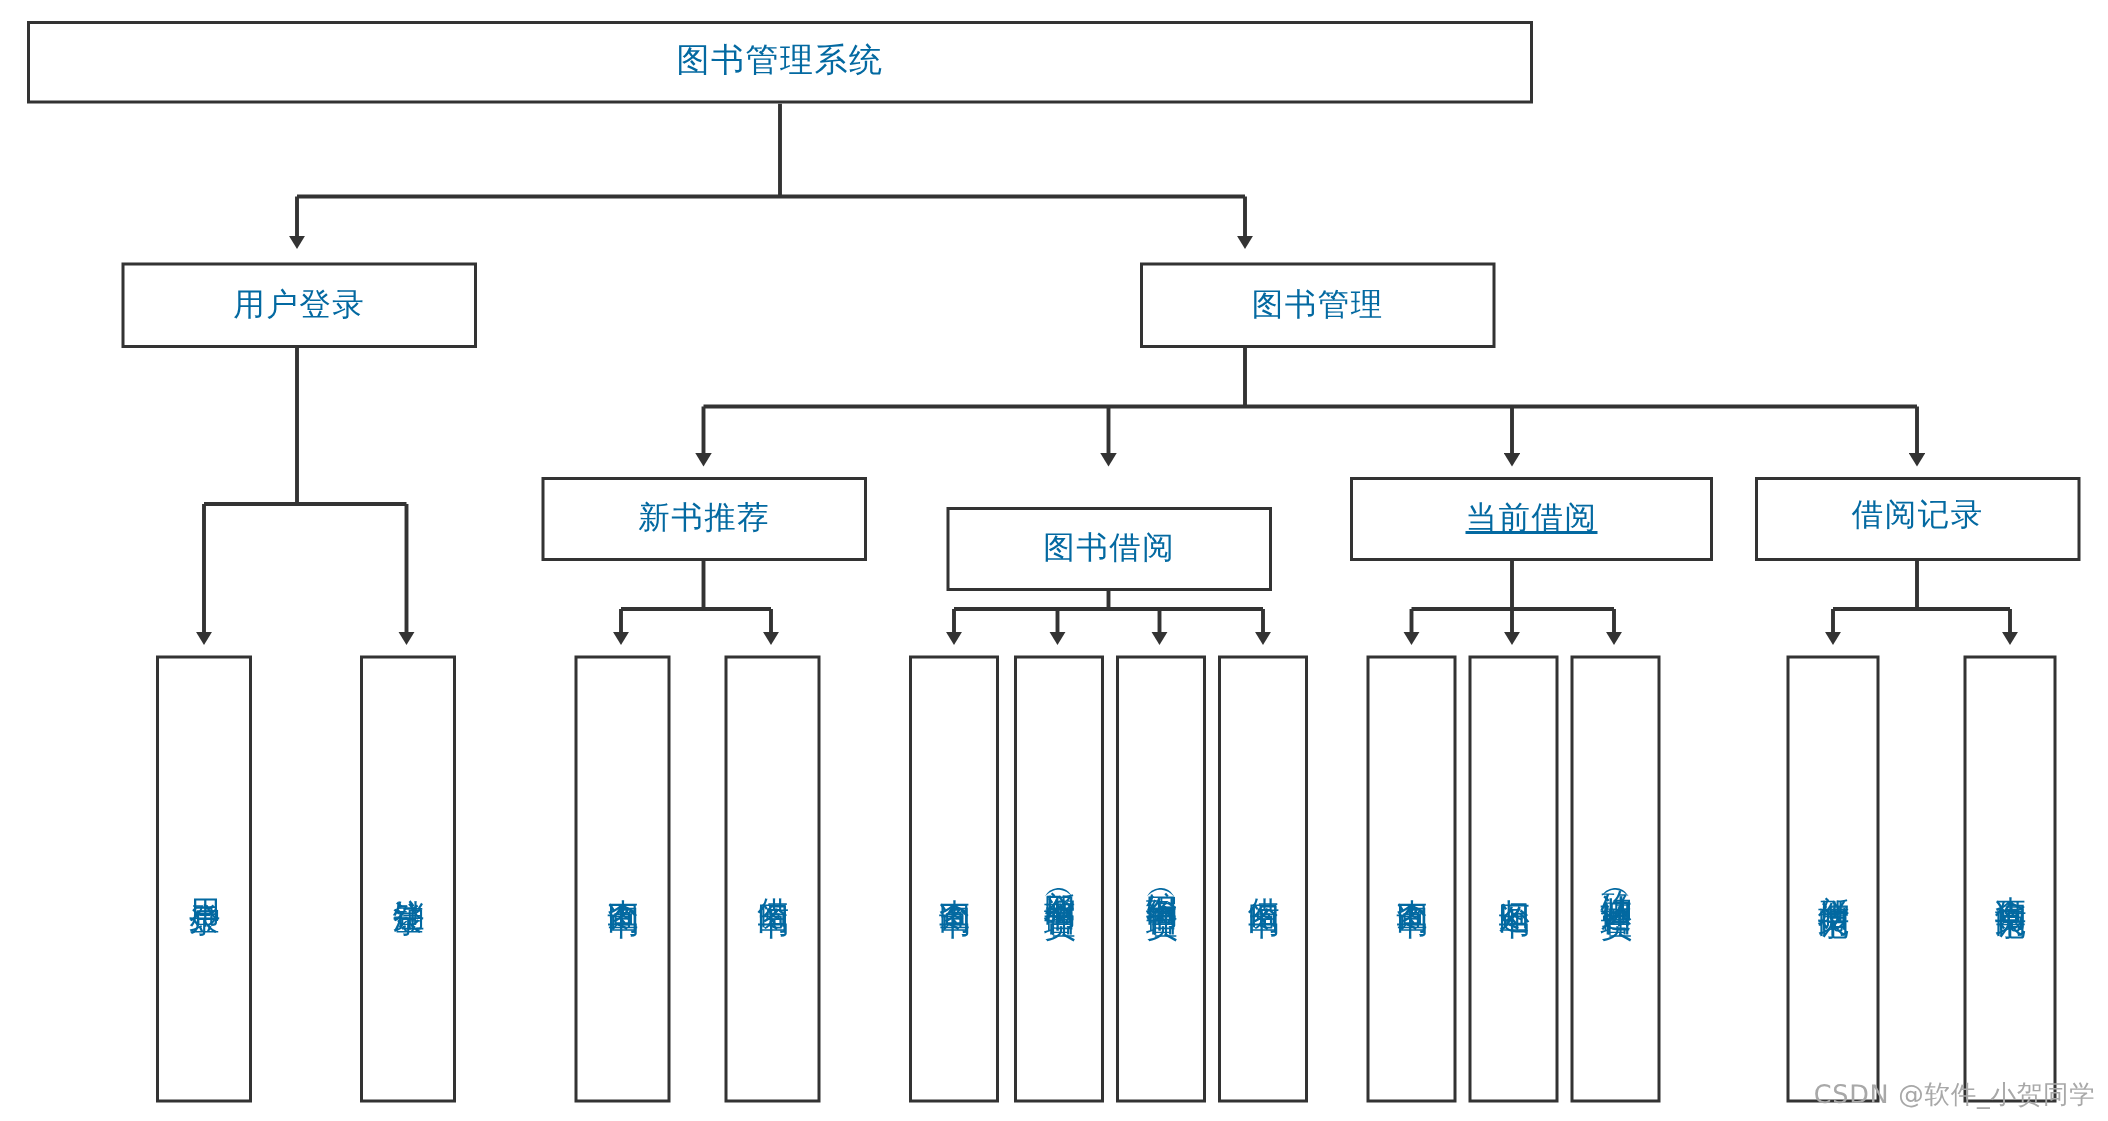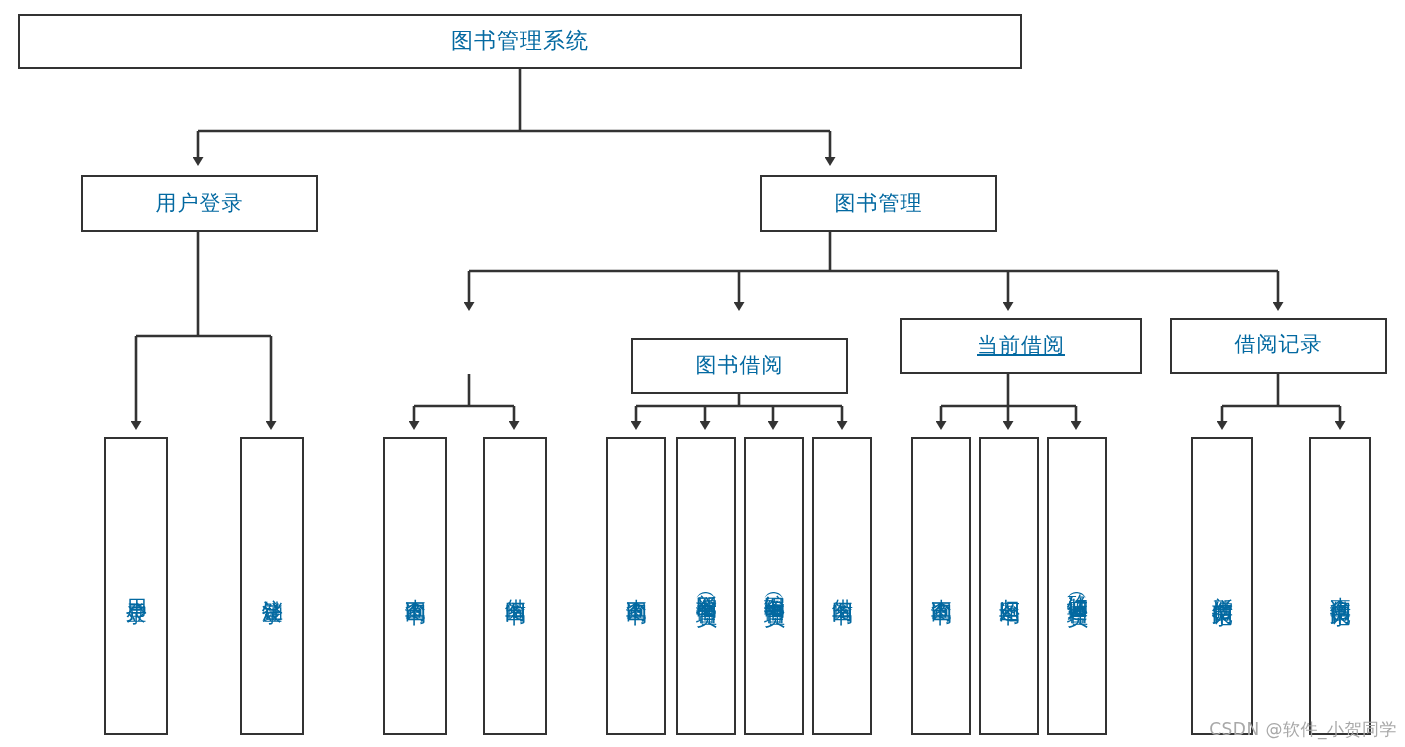--- a/index.html
+++ b/index.html
@@ -124,20 +124,21 @@
       <path d="M1340,406 L1340,422" marker-end="url(#arrow)"></path>
     </g>
   </svg>
 
   <div class="node horizontal" id="root-node" style="left:18px; top:14px; width:1004px; height:55px;">图书管理系统</div>
 
   <div class="node horizontal" style="left:81px; top:175px; width:237px; height:57px;">用户登录</div>
 
   <div class="node horizontal" style="left:712px; top:175px; width:237px; height:57px;margin-left:48px;">图书管理</div>
 
+  <div class="node horizontal" style="left:361px; top:318px; width:217px; height:56px;">新书推荐</div>
 
   <div class="node horizontal" style="left:631px; top:318px; width:217px; height:56px;margin-top:20px;">图书借阅</div>
 
   <div class="node horizontal" style="left:900px; top:318px; width:242px; height:56px;text-decoration:underline;">当前借阅</div>
 
   <div class="node horizontal" style="left:1170px; top:318px; width:217px; height:56px;font-family:Liberation Mono, monospace;">借阅记录</div>
 
   <div class="node vertical" style="left:104px; top:437px; width:64px; height:298px;">
     <span class="vtext">用户登录</span>
   </div>

